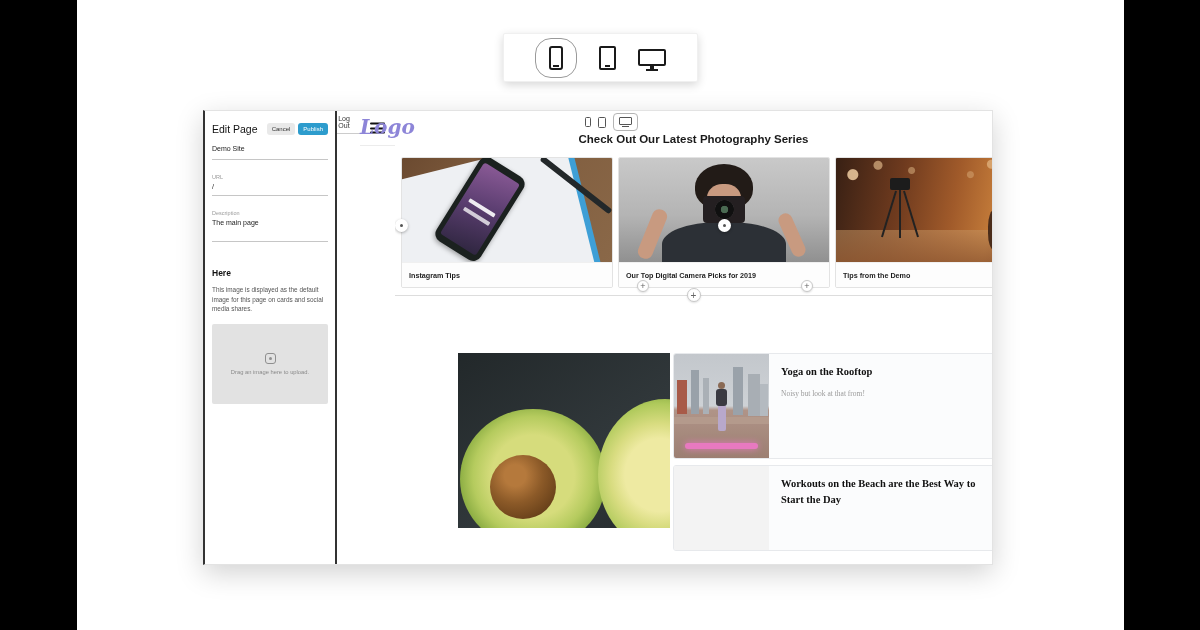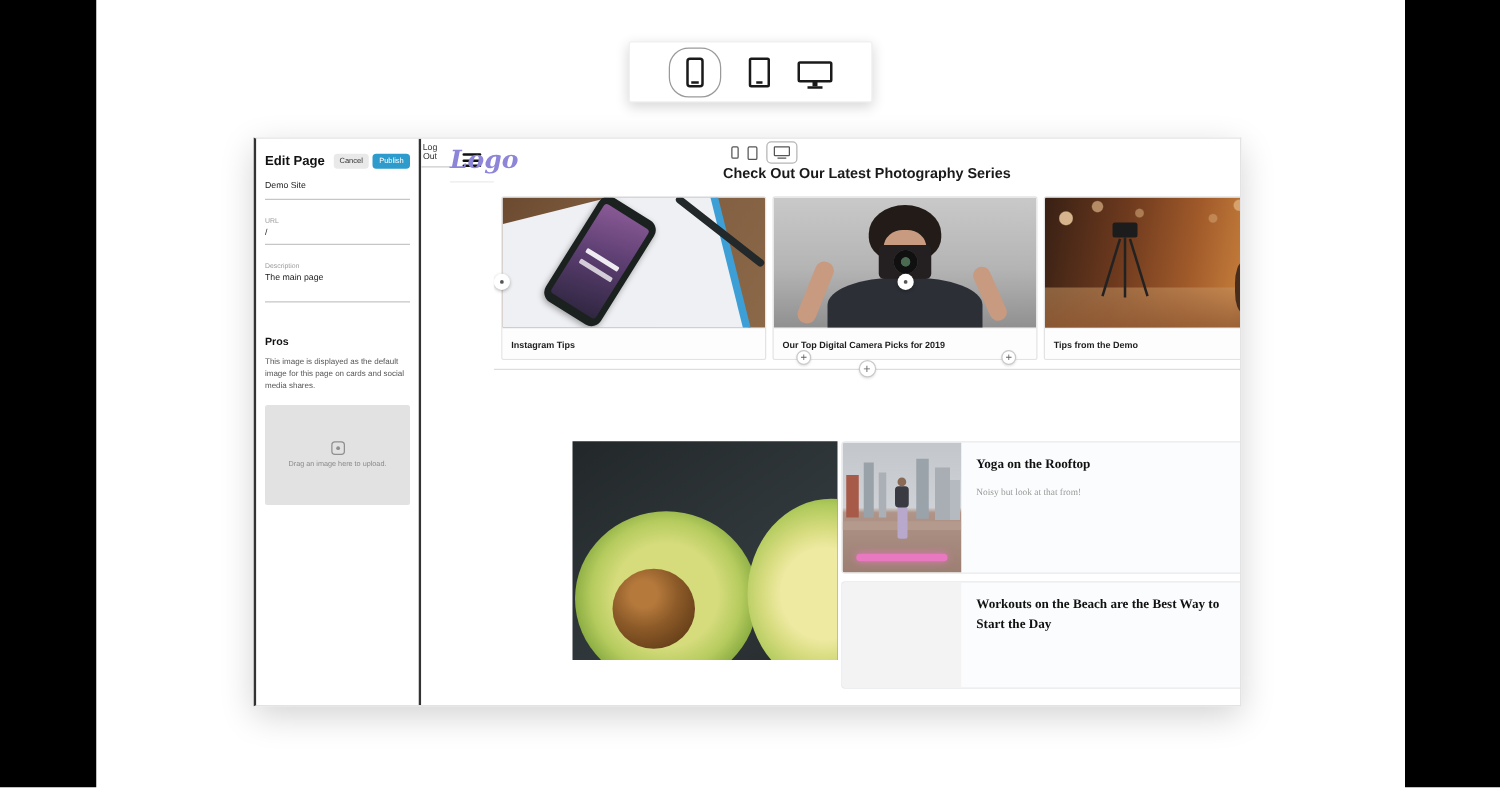--- a/index.html
+++ b/index.html
@@ -25,21 +25,21 @@
   .icon-monitor::after { content:""; position:absolute; left:50%; bottom:-7px; width:12px; height:2px; margin-left:-6px; background:#1a1a1a; }
 
   
   .editor-window { position:absolute; left:203px; top:110px; width:790px; height:455px;
     background:#fff; border:1px solid #e3e3e3; border-left:2px solid #333;
     box-shadow:0 8px 26px rgba(0,0,0,.18); display:flex; overflow:hidden; }
 
   
   .sidebar { width:132px; flex:0 0 132px; border-right:2px solid #333; padding:12px 7px 0 7px; background:#fff; }
   .sb-header { display:flex; align-items:center; justify-content:space-between; }
-  .sb-title { font-size:10.5px; font-weight:bold; color:#111; }
+  .sb-title { font-size:10.5px; font-weight:normal; color:#111; }
   .sb-actions { display:flex; gap:3px; }
   .btn-cancel { font-size:6px; padding:3px 5px; background:#e9e9e9; color:#333; border:none; border-radius:3px; cursor:pointer; font-family:inherit; }
   .btn-publish { font-size:6px; padding:3px 5px; background:#2d9ccd; color:#fff; border:none; border-radius:3px; cursor:pointer; font-family:inherit; }
   .sb-field { font-size:7px; color:#222; border-bottom:1px solid #c6c6c6; }
   .f-sitename { margin-top:10px; padding-bottom:7px; }
   .sb-label { display:block; font-size:5.5px; color:#9a9a9a; margin-top:14px; }
   .f-url { margin-top:3px; padding-bottom:5px; }
   .f-desc { margin-top:3px; padding-bottom:15px; }
   .sb-img-heading { font-size:8.5px; font-weight:bold; color:#111; margin-top:26px; }
   .sb-help { font-size:6.4px; color:#555; line-height:1.5; margin-top:7px; }
@@ -207,21 +207,21 @@
       <div class="sb-actions">
         <button class="btn-cancel">Cancel</button>
         <button class="btn-publish">Publish</button>
       </div>
     </div>
     <div class="sb-field f-sitename">Demo Site</div>
     <label class="sb-label">URL</label>
     <div class="sb-field f-url">/</div>
     <label class="sb-label">Description</label>
     <div class="sb-field f-desc">The main page</div>
-    <h2 class="sb-img-heading">Pros</h2>
+    <h2 class="sb-img-heading">Here</h2>
     <p class="sb-help">This image is displayed as the default image for this page on cards and social media shares.</p>
     <div class="dropzone">
       <span class="dz-icon"></span>
       <span class="dz-text">Drag an image here to upload.</span>
     </div>
   </aside>
 
   <section class="preview">
 
     <div class="preview-toolbar">

